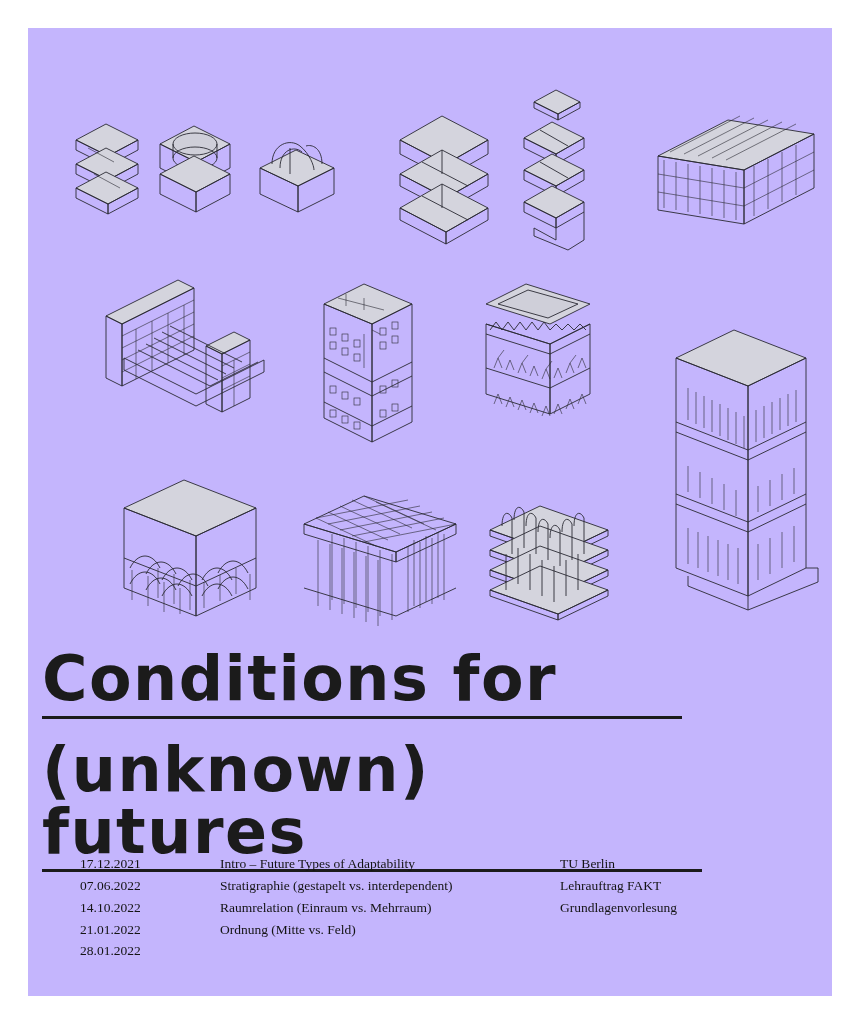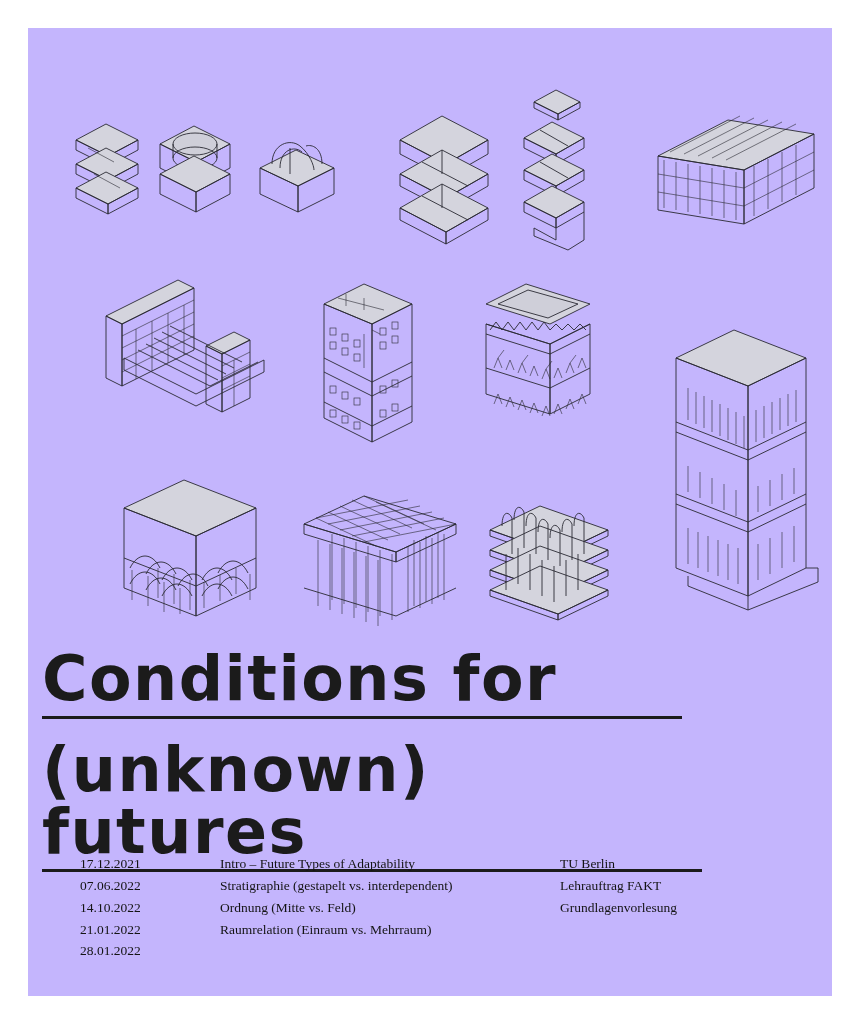--- a/index.html
+++ b/index.html
@@ -444,22 +444,22 @@
       <div class="col-dates">
         <div class="frow">17.12.2021</div>
         <div class="frow">07.06.2022</div>
         <div class="frow">14.10.2022</div>
         <div class="frow">21.01.2022</div>
         <div class="frow">28.01.2022</div>
       </div>
       <div class="col-topics">
         <div class="frow">Intro – Future Types of Adaptability</div>
         <div class="frow">Stratigraphie (gestapelt vs. interdependent)</div>
+        <div class="frow">Raumrelation (Einraum vs. Mehrraum)</div>
         <div class="frow">Ordnung (Mitte vs. Feld)</div>
-        <div class="frow">Raumrelation (Einraum vs. Mehrraum)</div>
       </div>
       <div class="col-credits">
         <div class="frow">TU Berlin</div>
         <div class="frow">Lehrauftrag FAKT</div>
         <div class="frow">Grundlagenvorlesung</div>
       </div>
     </div>
 
   </div>
 

